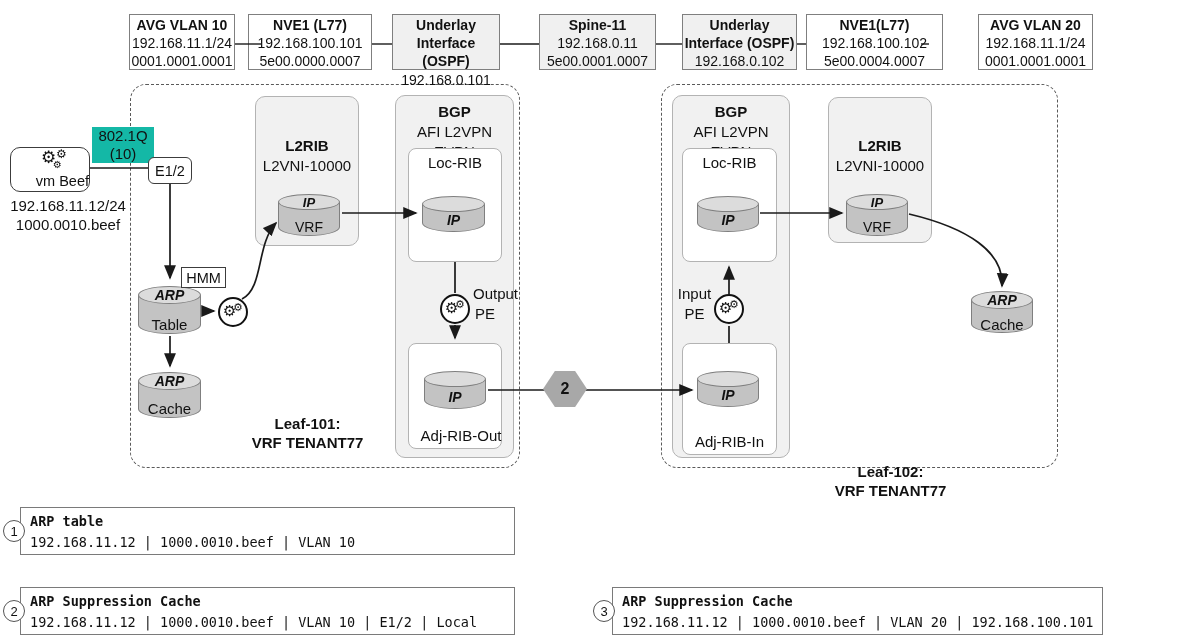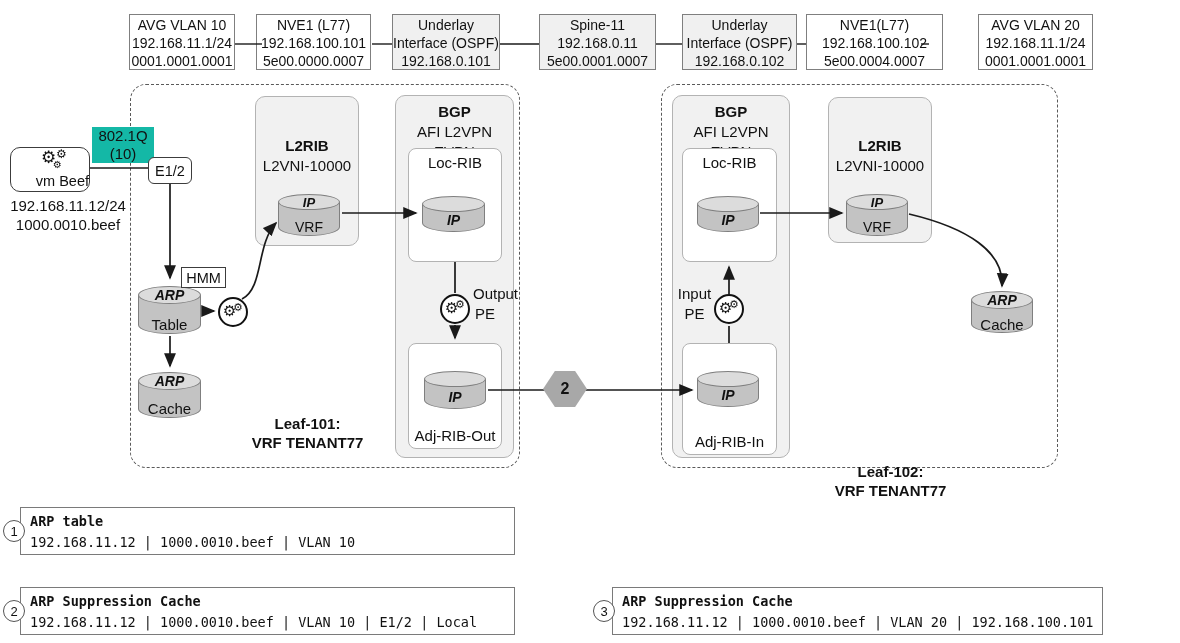--- a/index.html
+++ b/index.html
@@ -8,21 +8,21 @@
     --node_gray_bg:#f0f0f0; --node_border:#7f7f7f;
     --hex_fill:#a8a8a8; --line:#1a1a1a; --dash_border:#595959;
   }
   html,body{margin:0;padding:0;background:#fff;}
   .canvas{position:relative;width:1180px;height:643px;background:#fff;overflow:hidden;
           font-family:"Liberation Sans",sans-serif;color:#111;}
   
   .tbox{position:absolute;top:14px;height:56px;background:#fff;border:1.2px solid var(--node_border);
         text-align:center;font-size:14px;line-height:18.2px;padding-top:1px;box-sizing:border-box;z-index:3;}
   .tbox.gray{background:var(--node_gray_bg);}
-  .tb-b{font-weight:normal;}
+  .tb-b{font-weight:bold;}
   
   .leaf{position:absolute;top:84px;height:384px;border:1.6px dashed var(--dash_border);
         border-radius:16px;box-sizing:border-box;z-index:1;background:#fff;}
   
   .panel{position:absolute;background:var(--panel_bg);border:1.2px solid var(--panel_border);
          border-radius:10px;box-sizing:border-box;z-index:2;}
   .subpanel{position:absolute;background:#fff;border:1.2px solid var(--panel_border);
             border-radius:8px;box-sizing:border-box;z-index:3;}
   .ptitle{position:absolute;left:0;right:0;text-align:center;font-size:15px;line-height:20px;z-index:3;}
   .ptitle .b{font-weight:bold;}
@@ -67,21 +67,21 @@
 </head>
 <body>
 
 <div class="canvas">
 
   <div class="tbox" style="left:129px;width:106px;">
     <div class="tb-b">AVG VLAN 10</div>
     <div>192.168.11.1/24</div>
     <div>0001.0001.0001</div>
   </div>
-  <div class="tbox" style="left:256px;width:115px;">
+  <div class="tbox" style="left:248px;width:124px;">
     <div class="tb-b">NVE1 (L77)</div>
     <div>192.168.100.101</div>
     <div>5e00.0000.0007</div>
   </div>
   <div class="tbox gray" style="left:392px;width:108px;">
     <div class="tb-b">Underlay</div>
     <div class="tb-b">Interface (OSPF)</div>
     <div>192.168.0.101</div>
   </div>
   <div class="tbox gray" style="left:539px;width:117px;">
@@ -116,21 +116,21 @@
   <div class="panel" style="left:395px;top:95px;width:119px;height:363px;"></div>
   <div class="ptitle" style="left:395px;top:102px;width:119px;">
     <div class="b">BGP</div>
     <div>AFI L2VPN EVPN</div>
   </div>
   <div class="subpanel" style="left:408px;top:148px;width:94px;height:114px;"></div>
   <div class="ptitle" style="left:408px;top:153px;width:94px;">
     <div>Loc-RIB</div>
   </div>
   <div class="subpanel" style="left:408px;top:343px;width:94px;height:106px;"></div>
-  <div class="ptitle" style="left:408px;top:426px;width:94px;">
+  <div class="ptitle" style="left:408px;top:426px;width:106px;">
     <div>Adj-RIB-Out</div>
   </div>
 
   <div class="panel" style="left:672px;top:95px;width:118px;height:363px;"></div>
   <div class="ptitle" style="left:672px;top:102px;width:118px;">
     <div class="b">BGP</div>
     <div>AFI L2VPN EVPN</div>
   </div>
   <div class="subpanel" style="left:682px;top:148px;width:95px;height:114px;"></div>
   <div class="ptitle" style="left:682px;top:153px;width:95px;">

